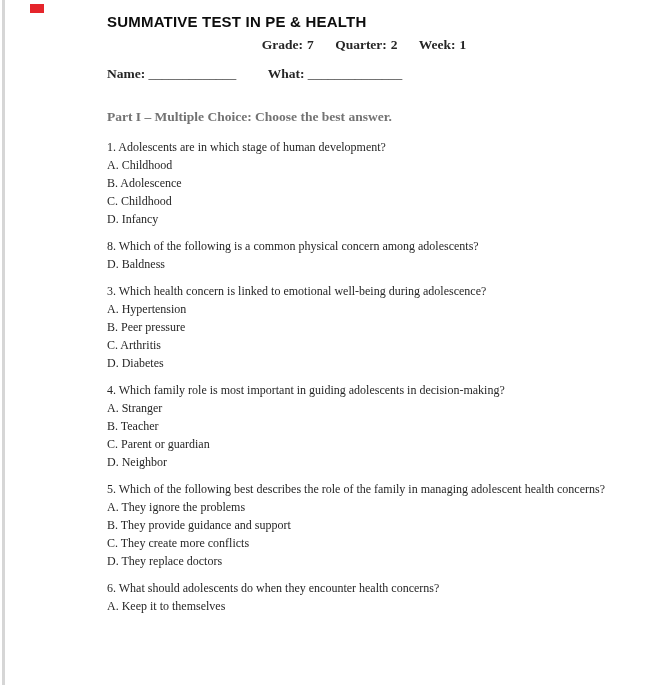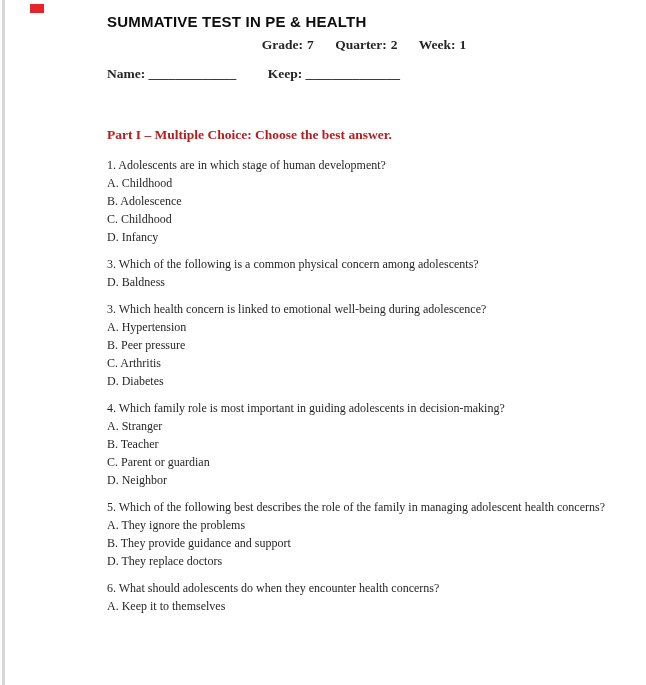--- a/index.html
+++ b/index.html
@@ -46,28 +46,28 @@
     text-align: center;
   }
   .meta-item { margin-right: 18px; }
   .meta-item .val { margin-left: 4px; }
   .name-line {
     margin-top: 11px;
     font-weight: 700;
     font-size: 13.5px;
     line-height: 18px;
   }
-  .blank { font-weight: 700; }
+  .blank { font-weight: 400; }
   .score-label { margin-left: 28px; }
   .part-heading {
-    margin-top: 43px;
+    margin-top: 25px;
     font-weight: 700;
     font-size: 13.5px;
     line-height: 18px;
-    color: #b91c1c;
+    color: #737373;
   }
   .qblock {
     margin-top: 9px;
     font-size: 12px;
     line-height: 18px;
   }
   .qblock.first { margin-top: 12px; }
   .qtext, .opt { color: #262626; }
 </style>
 </head>
@@ -84,36 +84,36 @@
 
     <div class="meta-line">
       <span class="meta-item"><span>Grade:</span><span class="val">7</span></span>
       <span class="meta-item"><span>Quarter:</span><span class="val">2</span></span>
       <span class="meta-item"><span>Week:</span><span class="val">1</span></span>
     </div>
 
     <div class="name-line">
       <span>Name:</span>
       <span class="blank">_____________</span>
-      <span class="score-label">Keep:</span>
+      <span class="score-label">What:</span>
       <span class="blank">______________</span>
     </div>
 
     <div class="part-heading">Part I – Multiple Choice: Choose the best answer.</div>
 
     <div class="qblock first">
       <div class="qtext">1. Adolescents are in which stage of human development?</div>
       <div class="opt">A. Childhood</div>
       <div class="opt">B. Adolescence</div>
       <div class="opt">C. Childhood</div>
       <div class="opt">D. Infancy</div>
     </div>
 
     <div class="qblock">
-      <div class="qtext">3. Which of the following is a common physical concern among adolescents?</div>
+      <div class="qtext">8. Which of the following is a common physical concern among adolescents?</div>
       <div class="opt">D. Baldness</div>
     </div>
 
     <div class="qblock">
       <div class="qtext">3. Which health concern is linked to emotional well-being during adolescence?</div>
       <div class="opt">A. Hypertension</div>
       <div class="opt">B. Peer pressure</div>
       <div class="opt">C. Arthritis</div>
       <div class="opt">D. Diabetes</div>
     </div>
@@ -123,20 +123,21 @@
       <div class="opt">A. Stranger</div>
       <div class="opt">B. Teacher</div>
       <div class="opt">C. Parent or guardian</div>
       <div class="opt">D. Neighbor</div>
     </div>
 
     <div class="qblock">
       <div class="qtext">5. Which of the following best describes the role of the family in managing adolescent health concerns?</div>
       <div class="opt">A. They ignore the problems</div>
       <div class="opt">B. They provide guidance and support</div>
+      <div class="opt">C. They create more conflicts</div>
       <div class="opt">D. They replace doctors</div>
     </div>
 
     <div class="qblock">
       <div class="qtext">6. What should adolescents do when they encounter health concerns?</div>
       <div class="opt">A. Keep it to themselves</div>
     </div>
 
   </div>
 </div>

